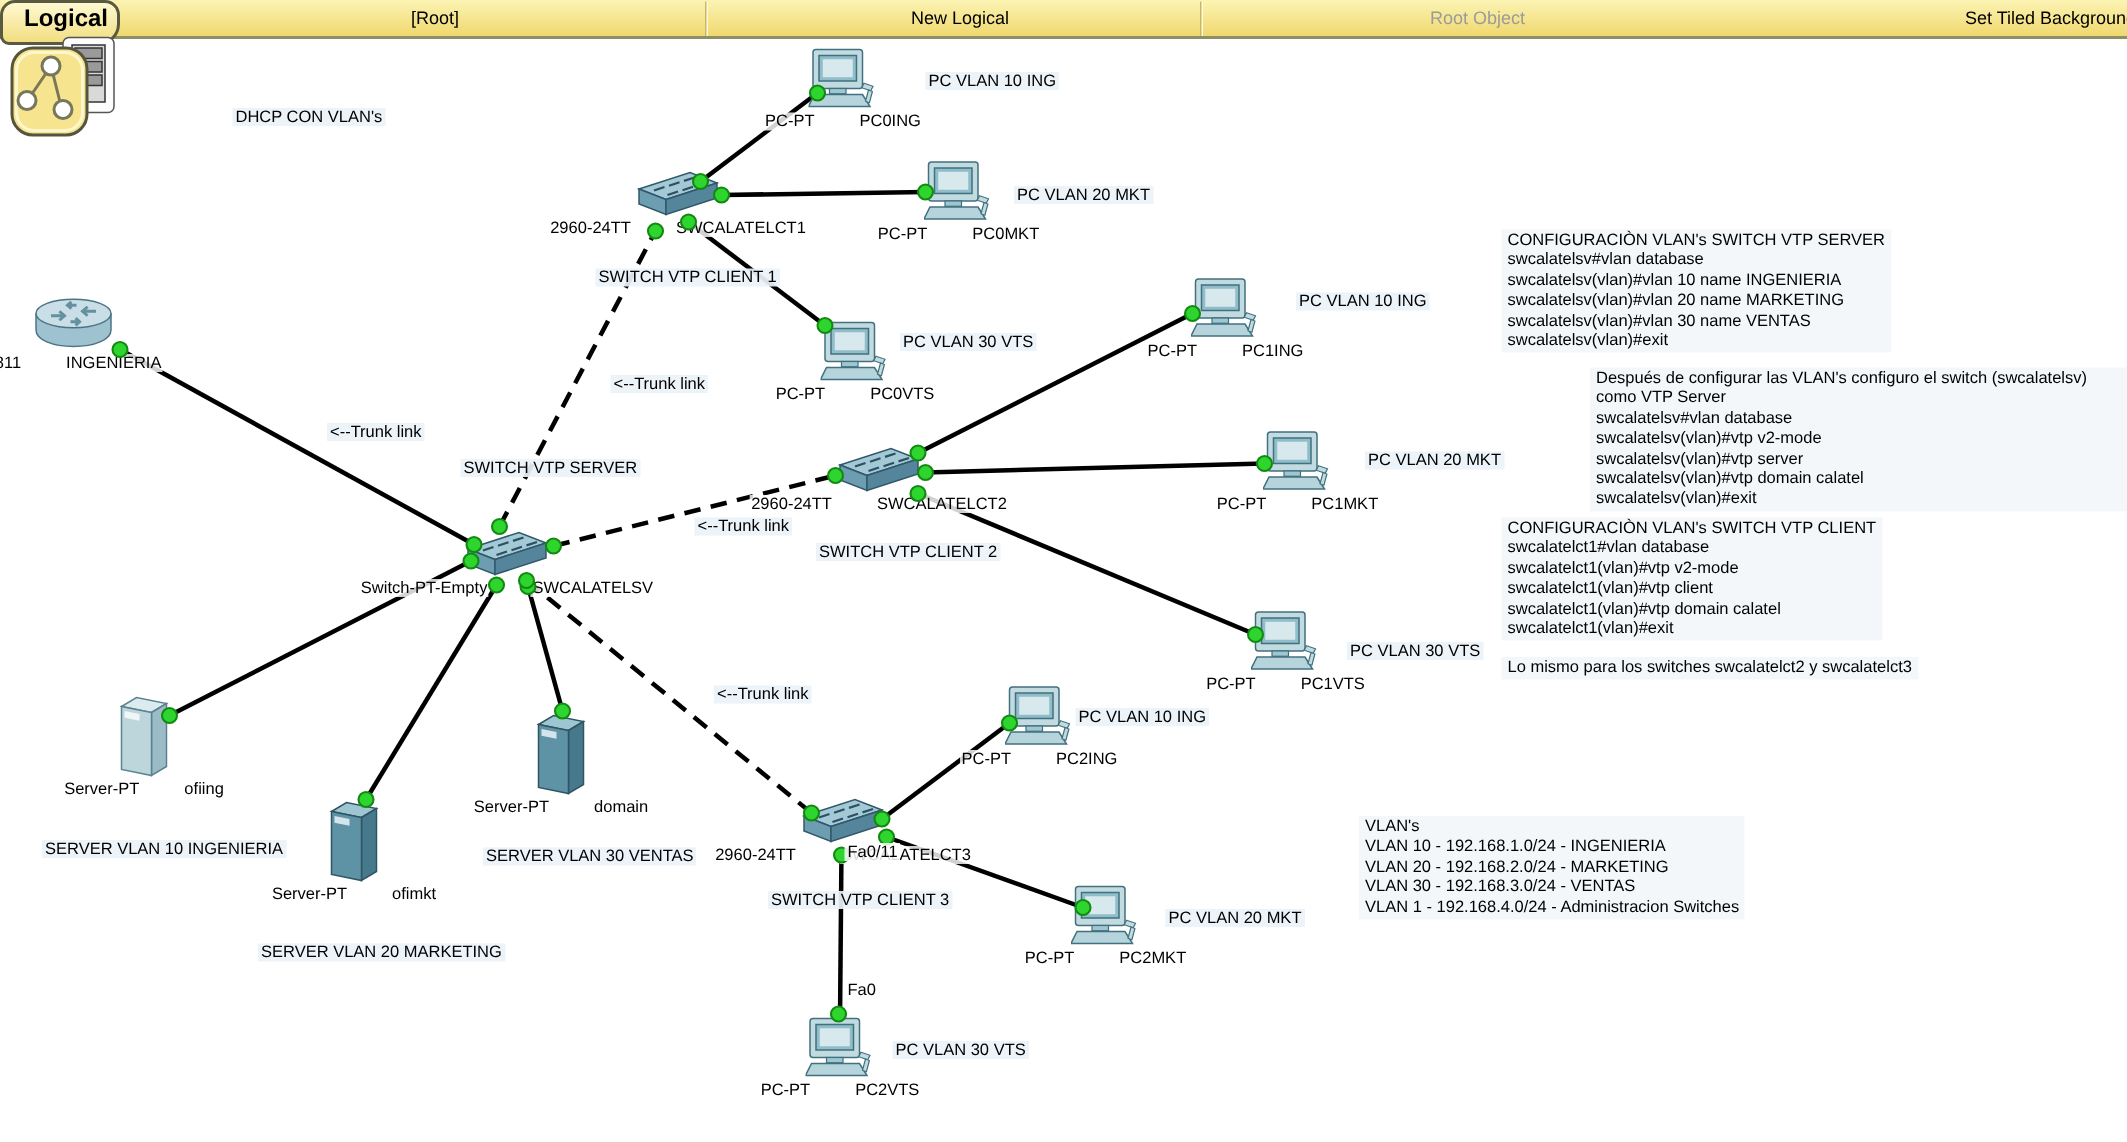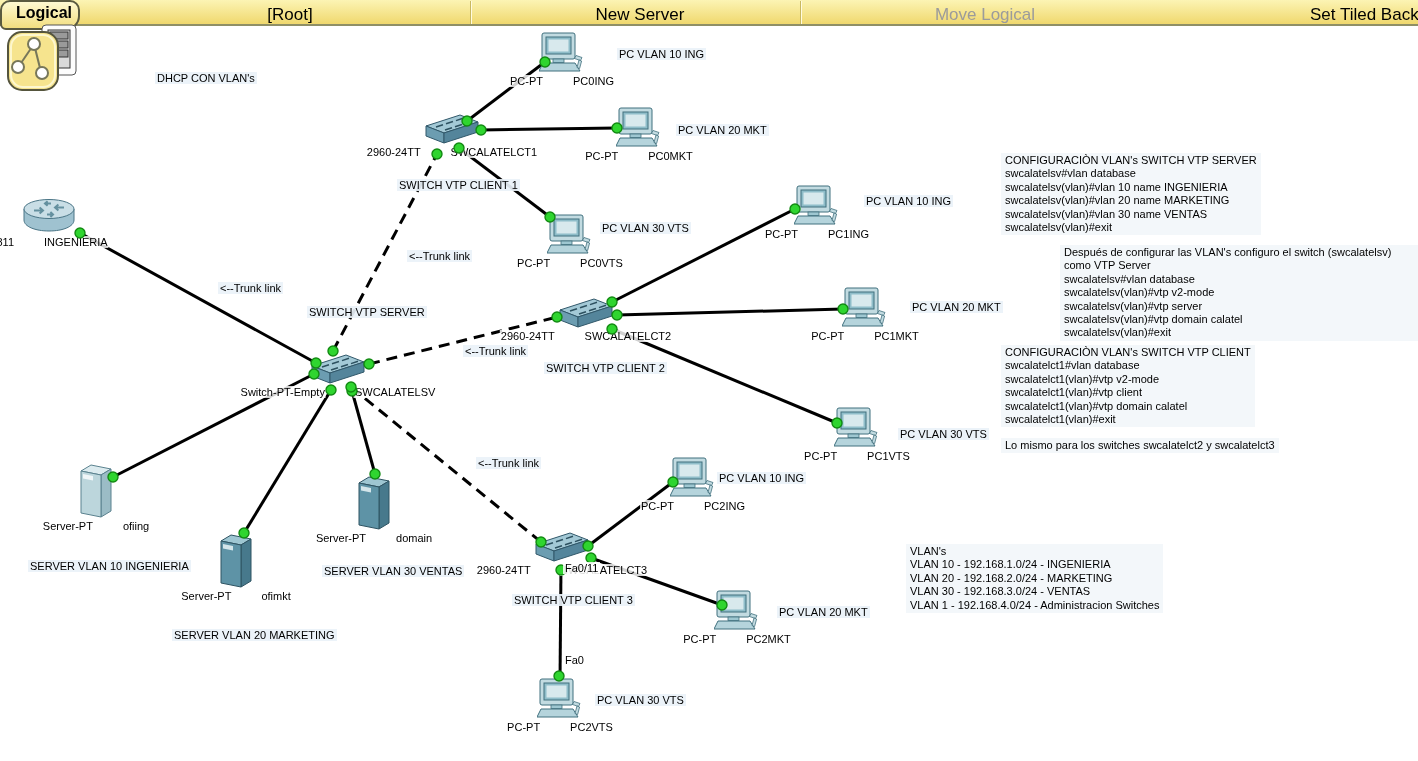--- a/index.html
+++ b/index.html
@@ -6,21 +6,21 @@
   body{
     width:1418px;height:761px;position:relative;overflow:hidden;
     background:#ffffff;font-family:"Liberation Sans",sans-serif;color:#000;
   }
   
   .toolbar{
     position:absolute;left:0;top:0;width:1418px;height:26px;
     background:linear-gradient(#FCF4B4,#F0D86E);
     border-bottom:2px solid #8F8F66;box-sizing:border-box;
   }
-  .tb-item{position:absolute;top:5px;font-size:17px;white-space:nowrap;text-align:center}
+  .tb-item{position:absolute;top:5px;font-size:12px;white-space:nowrap;text-align:center}
   .tb-div{position:absolute;top:1px;height:23px;width:1px;background:#FFFBE0;border-left:1px solid #C9B860}
   .logical-tab{
     position:absolute;left:0;top:0;width:80px;height:30px;
     background:linear-gradient(#FEF9D2,#F2DE80);
     border:2px solid #5A5A40;border-radius:10px 10px 14px 6px;box-sizing:border-box;
   }
   .logical-tab span{position:absolute;left:14px;top:2px;font-size:16px;font-weight:bold}
   .clip-right{overflow:hidden}
   
   .corner{position:absolute;left:4px;top:22px;width:92px;height:80px}
@@ -95,22 +95,22 @@
       <polygon points="2,10 22,14 22,56 2,52" fill="#BCD6DC" stroke="#5B828F"></polygon>
       <polygon points="4,13 14,15 14,19.5 4,17.5" fill="#F0F6F8"></polygon>
     </symbol>
   </defs>
 </svg>
 
 <div class="toolbar">
   <div class="tb-div" style="left:470px"></div>
   <div class="tb-div" style="left:800px"></div>
   <div class="tb-item" style="left:240px;width:100px">[Root]</div>
-  <div class="tb-item" style="left:560px;width:160px">New Server</div>
-  <div class="tb-item" style="left:905px;width:160px;color:#9B9B9B">Move Logical</div>
+  <div class="tb-item" style="left:560px;width:160px">New Logical</div>
+  <div class="tb-item" style="left:905px;width:160px;color:#9B9B9B">Root Object</div>
   <div class="tb-item clip-right" style="left:1310px;width:108px;text-align:left">Set Tiled Background</div>
 </div>
 <div class="logical-tab">
   <span>Logical</span>
 </div>
 
 <svg class="corner" viewBox="0 0 92 80">
   <g>
     <rect x="38" y="3" width="34" height="50" rx="4" fill="#FDFDFD" stroke="#555"></rect>
     <rect x="44" y="8" width="22" height="38" fill="#D9D9D9" stroke="#333"></rect>

